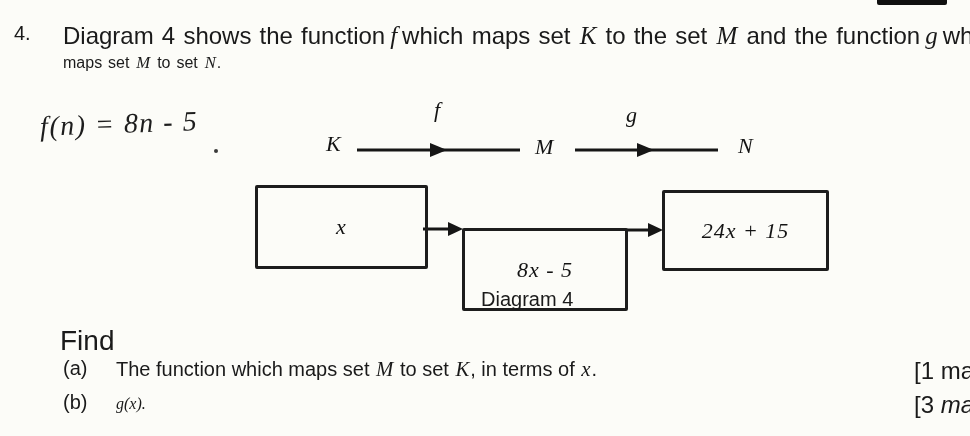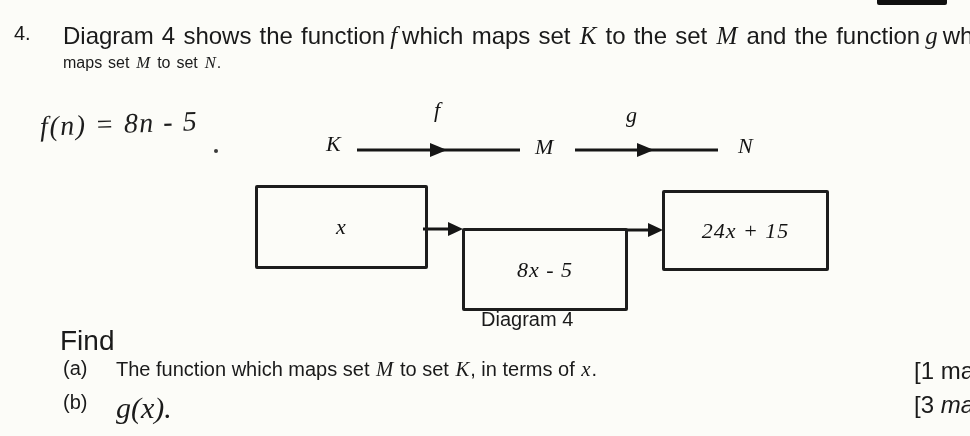--- a/index.html
+++ b/index.html
@@ -28,27 +28,27 @@
   .diagram-svg{position:absolute;left:0;top:0;width:970px;height:436px;pointer-events:none;}
   .mapbox{
     position:absolute;border:3px solid #1d1d1d;border-radius:2px;
     display:flex;align-items:center;justify-content:center;
     font-family:"Liberation Serif",serif;font-style:italic;font-size:22px;color:#141414;
     background:transparent;letter-spacing:1px;
   }
   .box1{left:255px;top:185px;width:167px;height:78px;}
   .box2{left:462px;top:188px;width:160px;height:77px;margin-top:40px;}
   .box3{left:662px;top:190px;width:161px;height:75px;text-align:center;}
-  .caption{left:481px;top:308px;font-size:20px;}
+  .caption{left:481px;top:288px;font-size:20px;}
   .findlbl{left:60px;top:325px;font-size:28px;}
   .item-label{left:63px;font-size:20px;}
   .item-text{left:116px;font-size:20px;}
   .rowa{top:357px;}
   .rowb{top:391px;}
-  .expr{font-family:"Liberation Serif",serif;font-style:italic;font-size:30px;}
+  .expr{font-family:"Liberation Serif",serif;font-style:italic;font-size:16px;}
   .marks{left:914px;font-size:24px;}
   .marks .it{font-style:italic;}
   .edge-mark{position:absolute;left:877px;top:0;width:70px;height:5px;background:#101010;border-radius:0 0 2px 2px;}
 </style>
 </head>
 <body>
 
 <div class="edge-mark"></div>
 
 <div class="abs qnum">4.</div>

